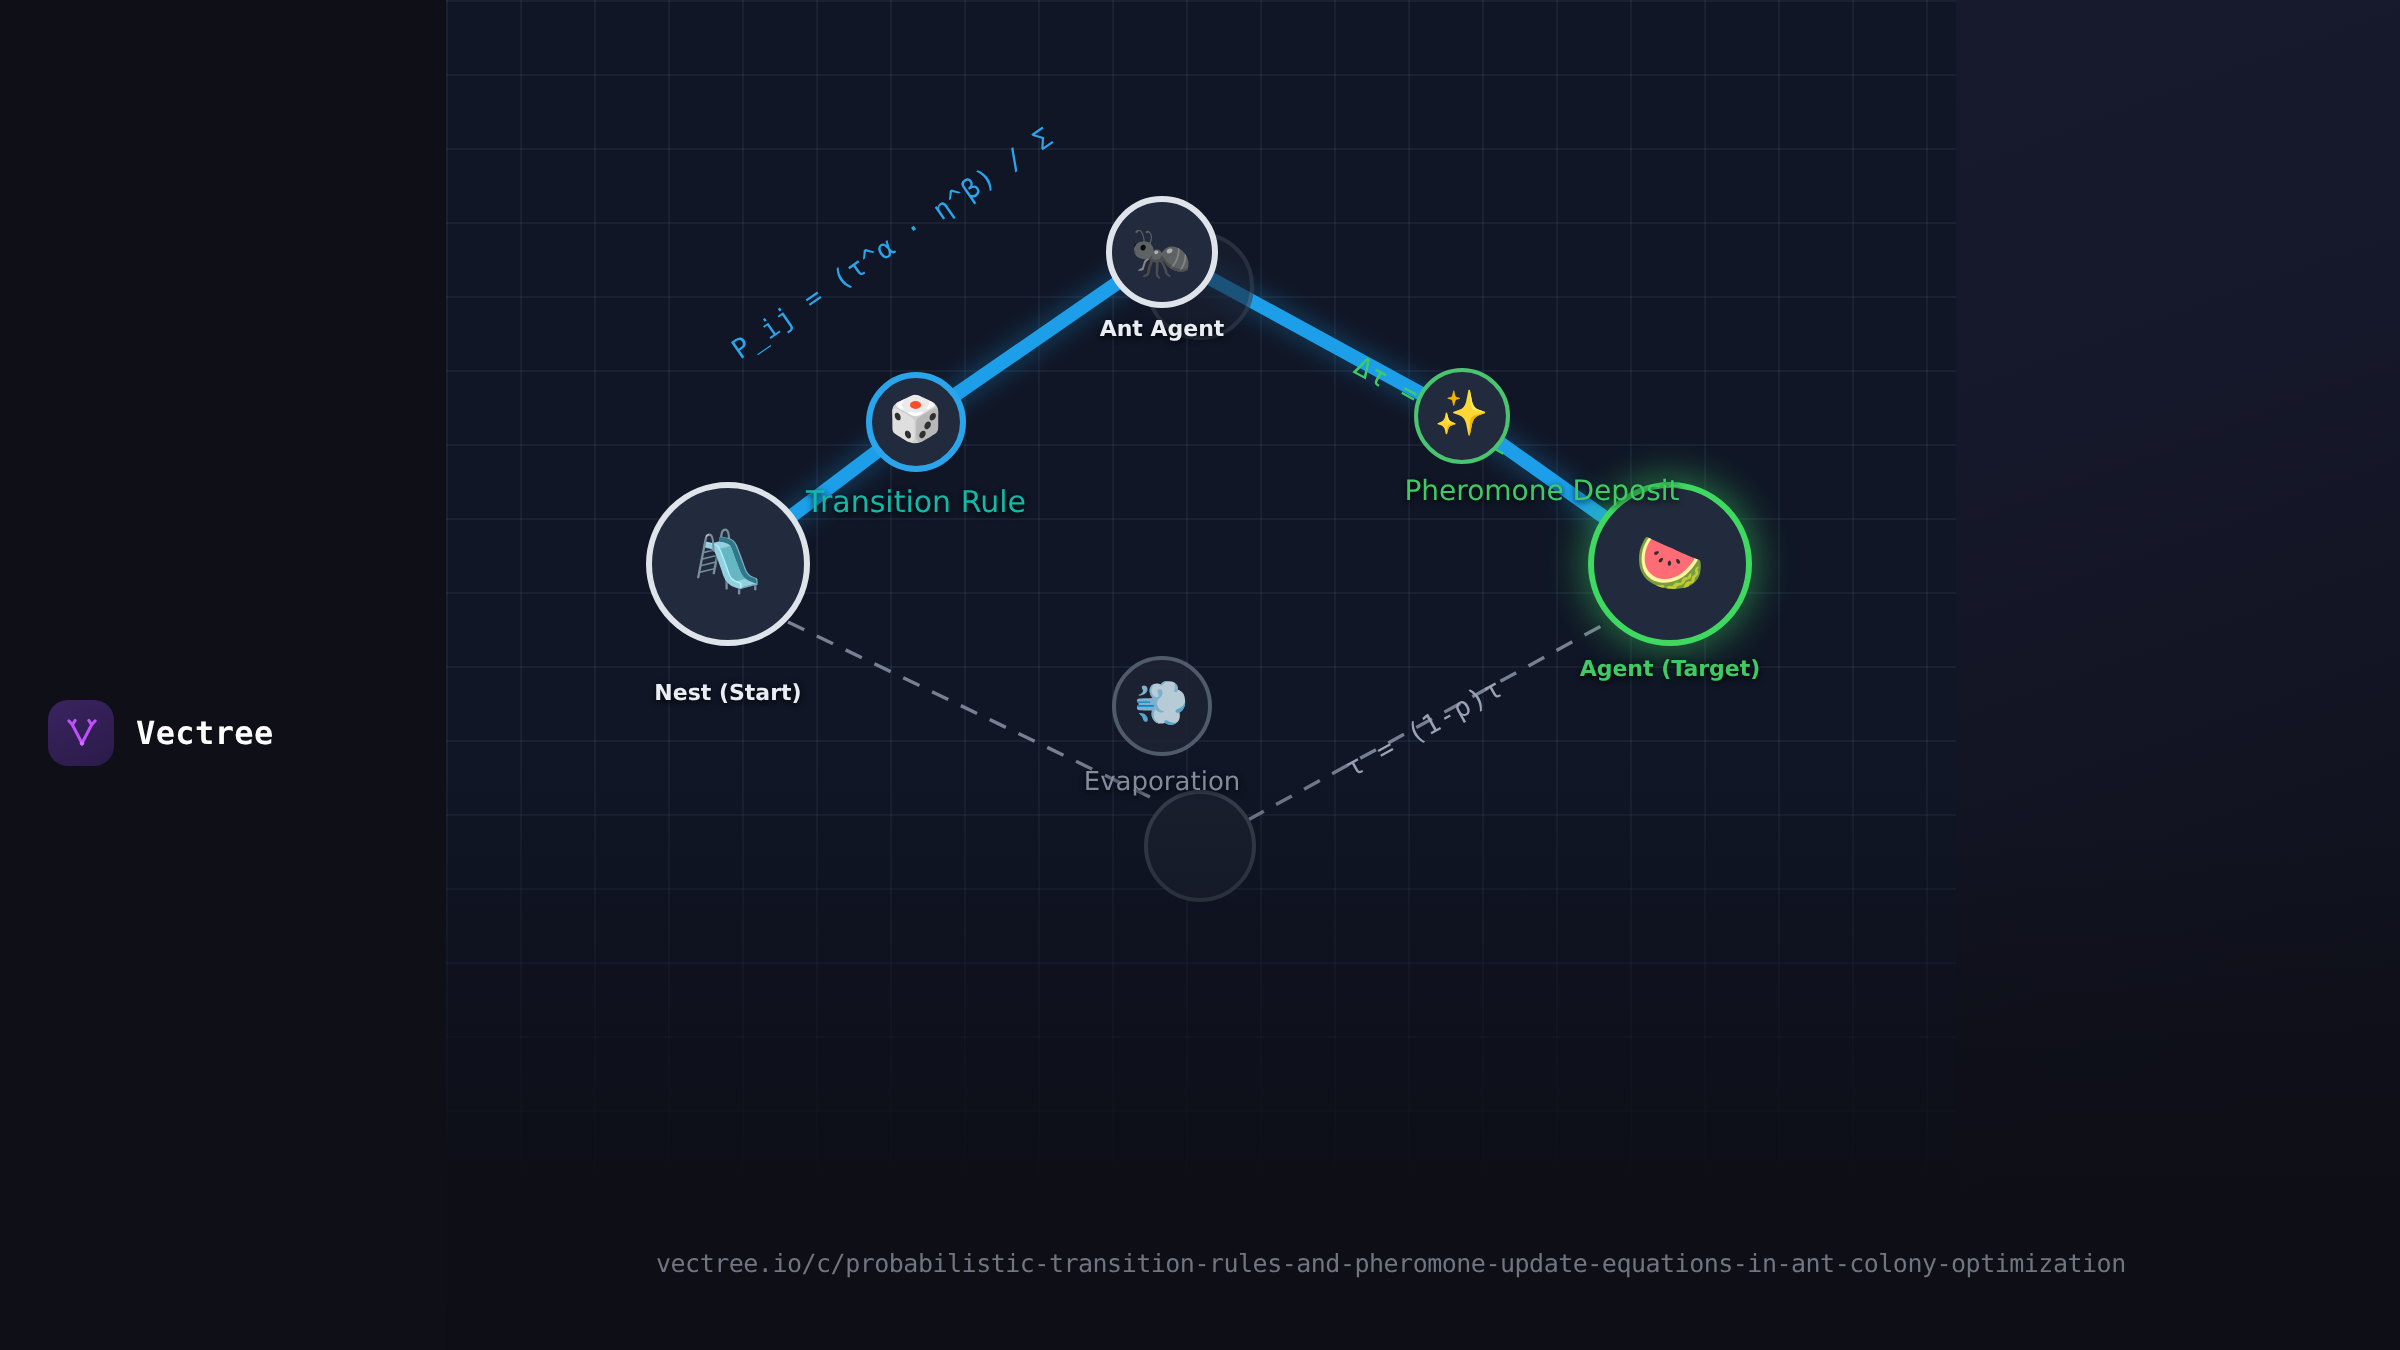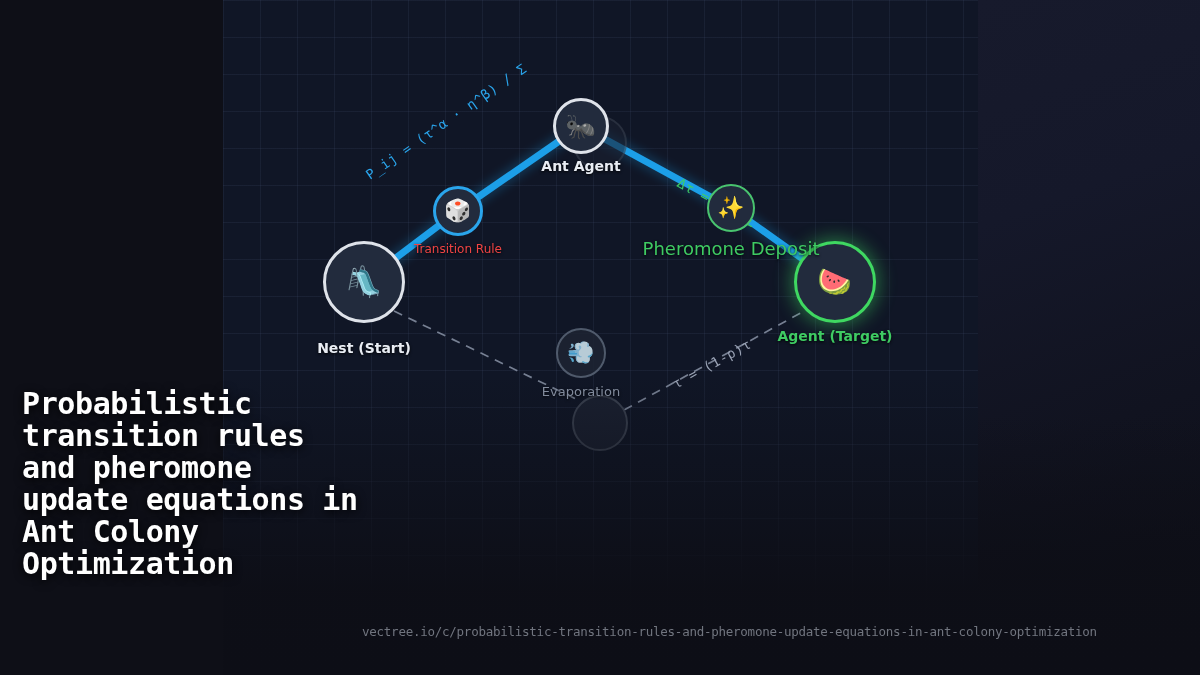--- a/index.html
+++ b/index.html
@@ -118,29 +118,29 @@
   .node.green  { border: 3px solid #3fd861; box-shadow: 0 0 18px 3px rgba(63,216,97,0.45); }
   .node.greenthin { border: 2px solid #49c46f; }
   .node.dim    { border: 2px solid #5b6678; background: #1d2432; opacity: 0.85; }
   .node.ghost  { border: 2px solid #39404f; background: #1a2030; }
 
   .node-label {
     position: absolute;
     transform: translate(-50%, 0);
     white-space: nowrap;
     font-family: "DejaVu Sans", "Liberation Sans", sans-serif;
-    font-size: 14px;
+    font-size: 11px;
     font-weight: 700;
     text-shadow: 0 1px 3px rgba(0,0,0,0.9);
     user-select: none;
   }
   .node-label.white { color: #e9edf4; }
-  .node-label.blue  { color: #ef4444; font-weight: 400; font-size: 12px; }
+  .node-label.blue  { color: #14b8a6; font-weight: 400; font-size: 15px; }
   .node-label.green { color: #3fcb63; font-weight: 700; }
-  .node-label.greenthin { color: #3fcb63; font-weight: 400; font-size: 18px; }
+  .node-label.greenthin { color: #3fcb63; font-weight: 400; font-size: 14px; margin-left: 40px; }
   .node-label.dim   { color: #8b95a7; font-weight: 400; font-size: 13px; }
 
   
   #left-overlay {
     position: absolute;
     left: 0; top: 0;
     width: 223px;
     height: 675px;
     background: #0e0f17;
     z-index: 5;
@@ -189,21 +189,20 @@
   #url-bar {
     position: absolute;
     left: 328px;
     top: 624px;
     color: #71757f;
     font-family: "DejaVu Sans Mono", "Liberation Mono", monospace;
     font-size: 12.5px;
     letter-spacing: -0.25px;
     z-index: 9;
     white-space: nowrap;
-    margin-left: 34px;
   }
 </style>
 </head>
 <body>
 
 <div id="stage">
 
   <div id="graph-panel">
     <div id="graph-grid"></div>
   </div>
@@ -267,18 +266,32 @@
 
   <div class="node ghost" style="left:600px; top:423px; width:56px; height:56px; z-index:3;">
     <span></span>
   </div>
 
   <div id="graph-fade" style="left:223px; width:755px; z-index:6;"></div>
   <div id="right-fill-fade" style="z-index:6;"></div>
 
   <div id="left-overlay"></div>
 
-
-  <div id="headline">Probabilistic transition rules and pheromone update equations in Ant Colony Optimization</div>
+  <div id="brand">
+    <div id="brand-mark">
+      <svg width="20" height="20" viewBox="0 0 20 20">
+        <g stroke="#c050ff" stroke-width="1.5" fill="none" stroke-linecap="round">
+          <path d="M5.2 5.4 L10 14.6 L14.8 5.4"></path>
+          <path d="M5.2 5.4 L3.4 3.4"></path>
+          <path d="M5.2 5.4 L6.6 3.2"></path>
+          <path d="M14.8 5.4 L16.6 3.4"></path>
+          <path d="M14.8 5.4 L13.4 3.2"></path>
+        </g>
+        <circle cx="10" cy="14.6" r="1.1" fill="#d070ff"></circle>
+      </svg>
+    </div>
+    <span id="brand-name">Vectree</span>
+  </div>
+
 
   <div id="url-bar">vectree.io/c/probabilistic-transition-rules-and-pheromone-update-equations-in-ant-colony-optimization</div>
 
 </div>
 
 </body></html>

